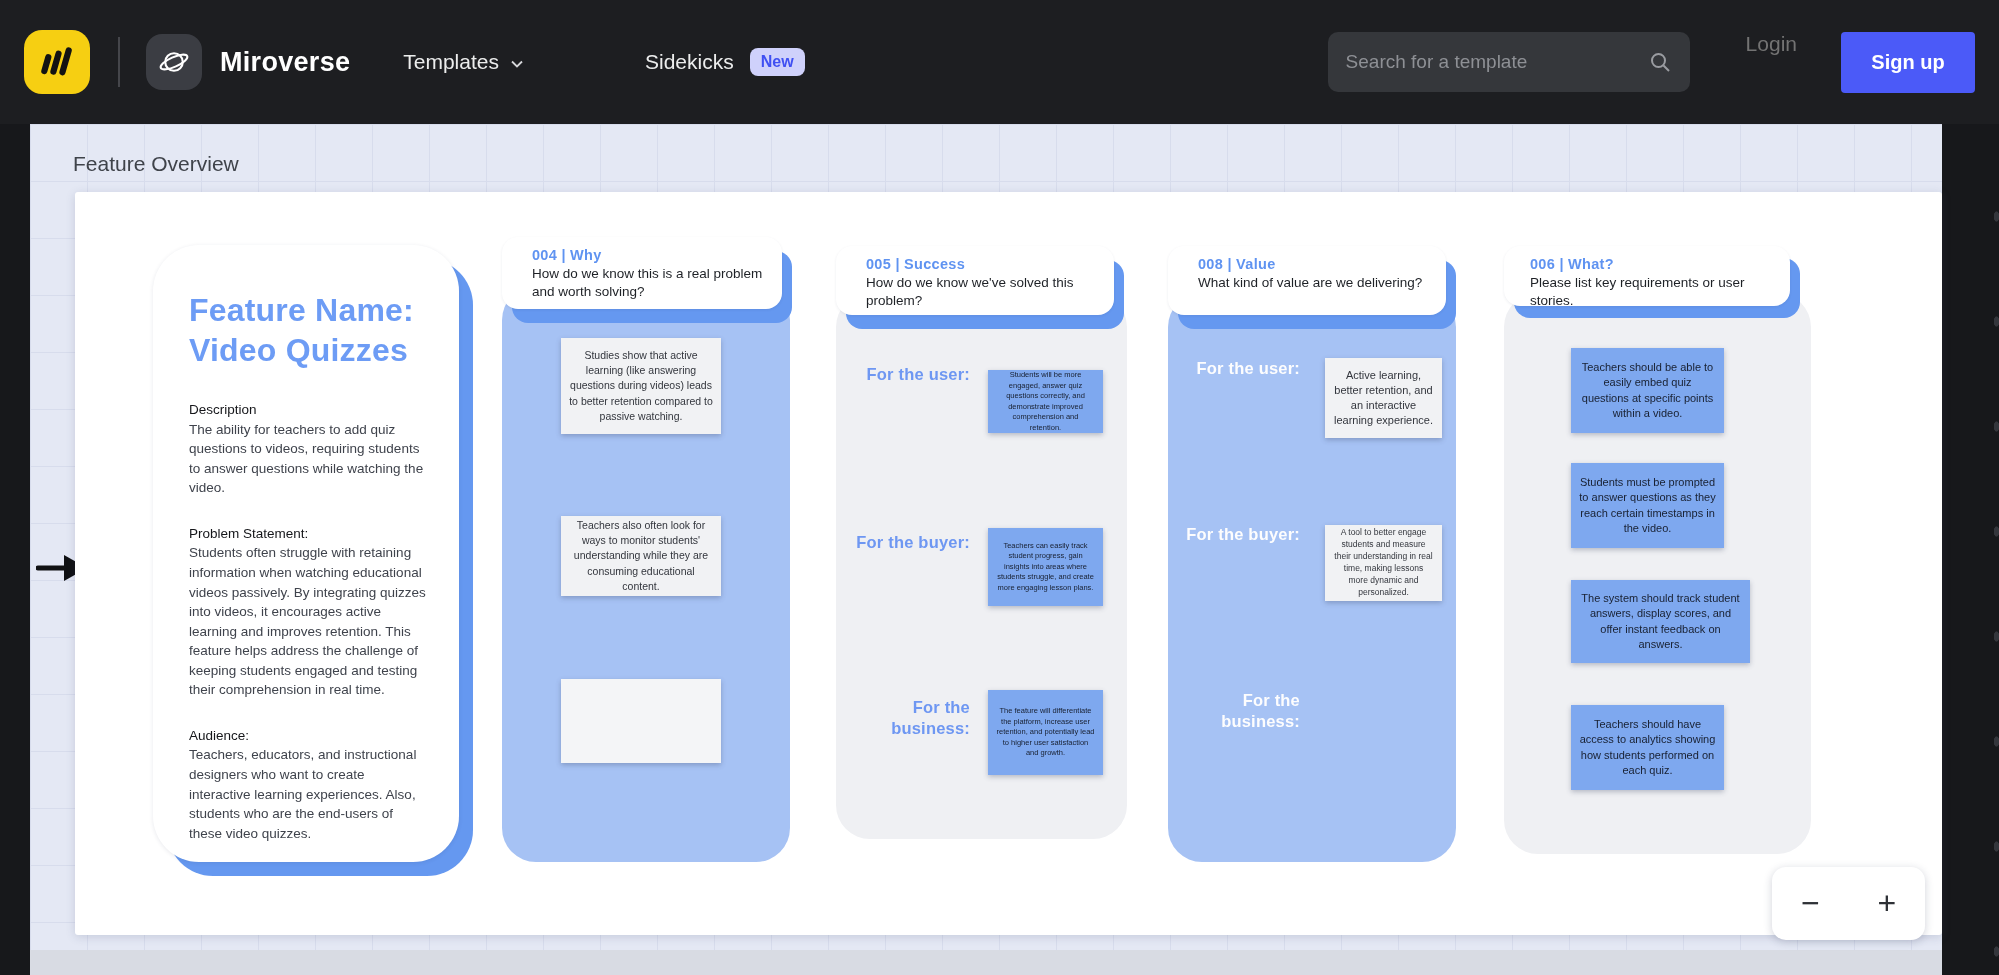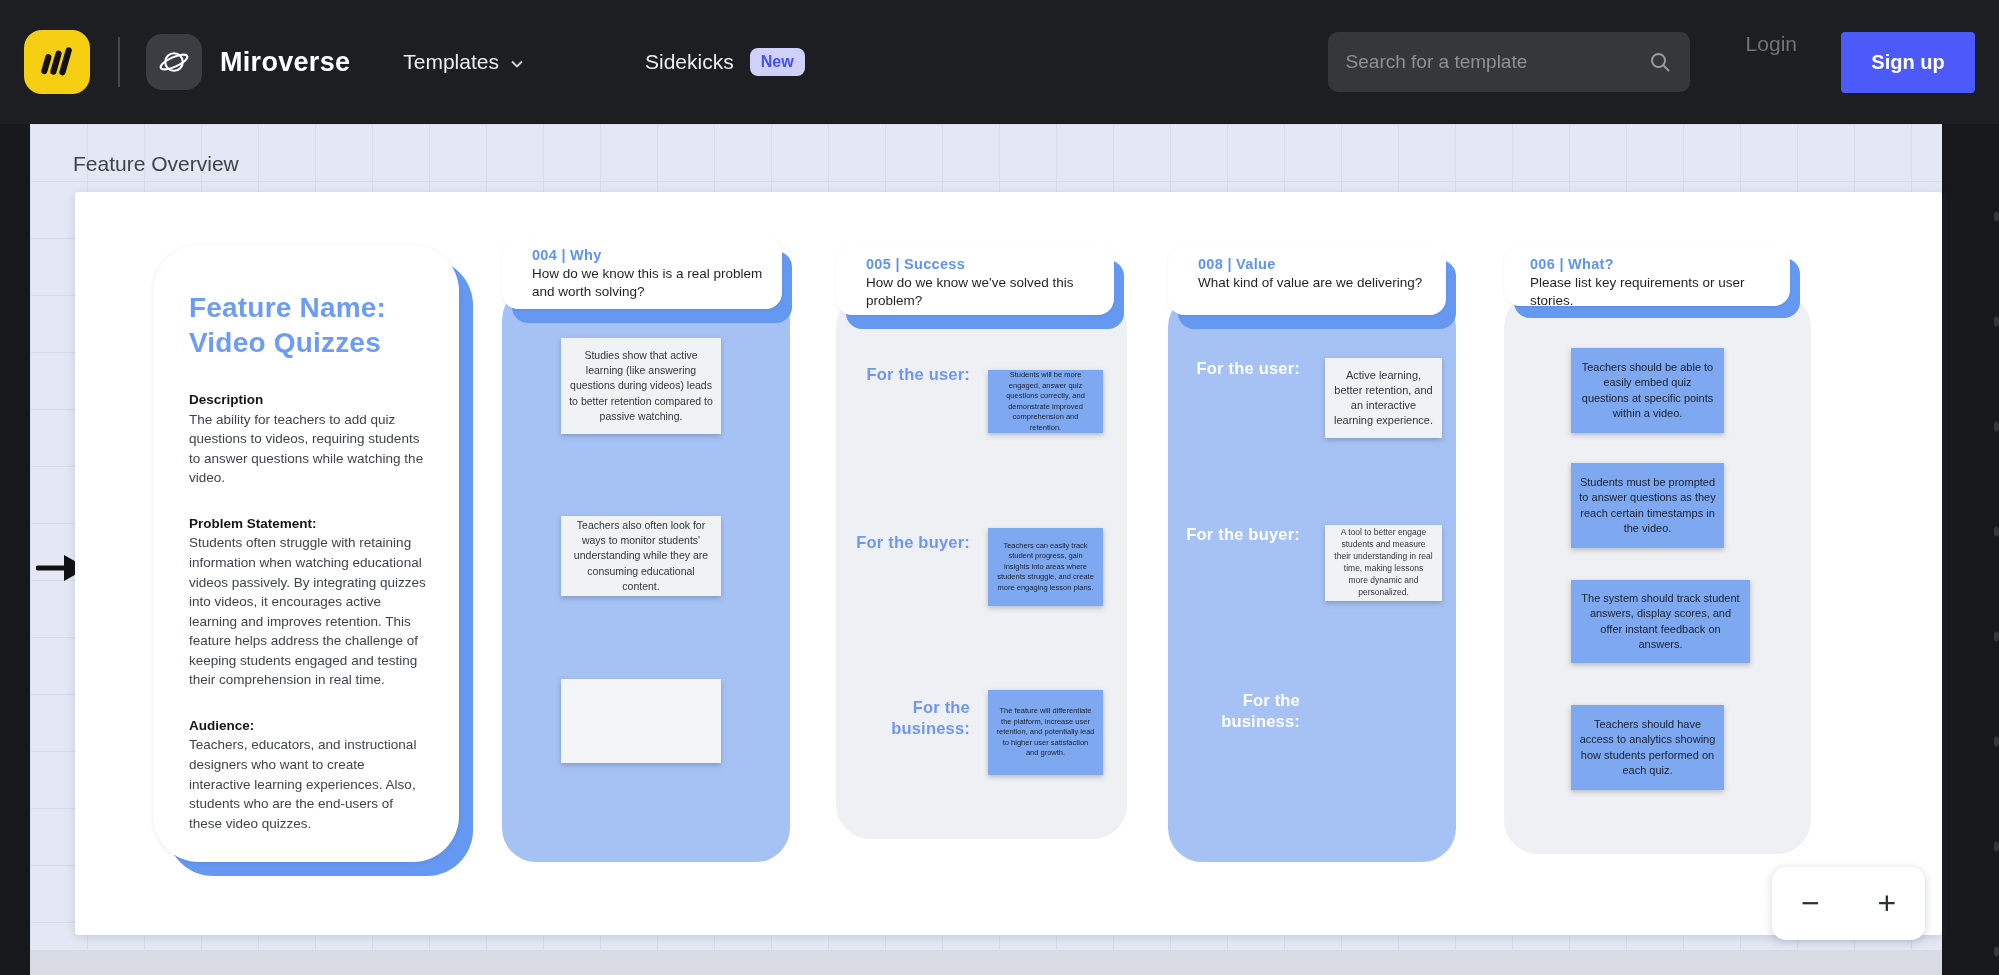--- a/index.html
+++ b/index.html
@@ -51,24 +51,24 @@
            background:#fff; border-radius:3px; box-shadow:0 2px 10px rgba(60,70,110,.18); }
 
   .canvas-arrow { position:absolute; left:36px; top:548px; }
 
   
   .blue-shadow { position:absolute; background:#6598f0; }
 
   .feature-card { position:absolute; left:78px; top:53px; width:306px; height:617px;
                   background:#fff; border-radius:46px; padding:45px 32px 0 36px;
                   box-shadow:0 1px 4px rgba(30,40,80,.10); }
-  .feature-title { color:#6d9cf5; font-size:28px; font-weight:bold; line-height:1.25;
+  .feature-title { color:#6d9cf5; font-size:32px; font-weight:bold; line-height:1.25;
                    letter-spacing:.2px; margin-bottom:30px; }
   .fc-section { margin-bottom:26px; }
-  .fc-heading { font-size:13.5px; font-weight:bold; color:#15161a; line-height:1.45;margin-top:16px; }
+  .fc-heading { font-size:13.5px; font-weight:normal; color:#15161a; line-height:1.45;margin-top:16px; }
   .fc-body    { font-size:13.5px; color:#3f434c; line-height:1.45; }
 
   .col-hdr { position:absolute; background:#fff; border-radius:16px; padding:10px 14px 8px 30px;
              box-shadow:0 1px 3px rgba(30,40,80,.08); }
   .col-tag { color:#5f93f1; font-size:14.5px; font-weight:bold; letter-spacing:.3px; margin-bottom:2px; }
   .col-q   { color:#1e2126; font-size:13.5px; line-height:1.32; }
 
   .col-body-blue { position:absolute; background:#a6c2f4; border-radius:34px; }
   .col-body-gray { position:absolute; background:#eff0f3; border-radius:34px; }
 

